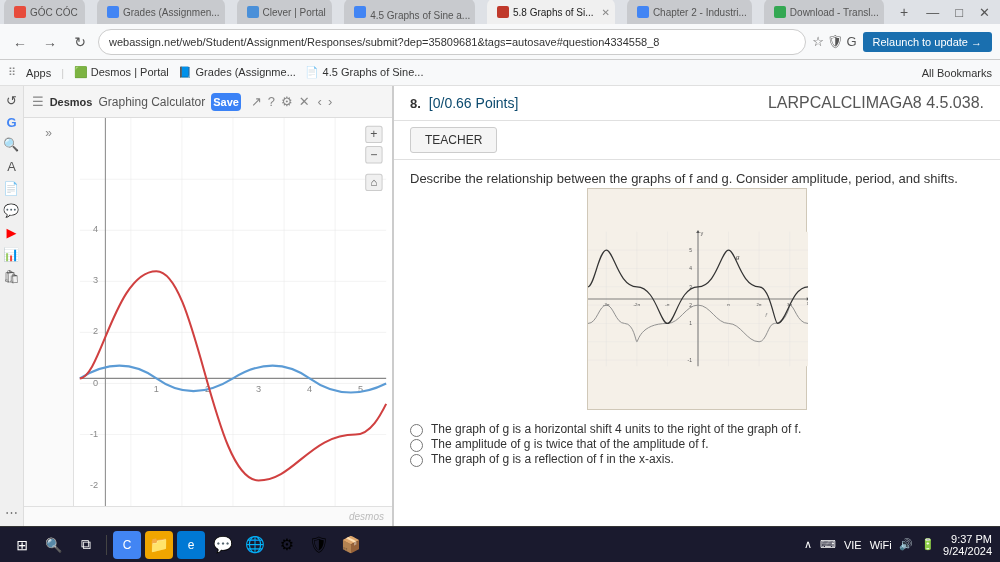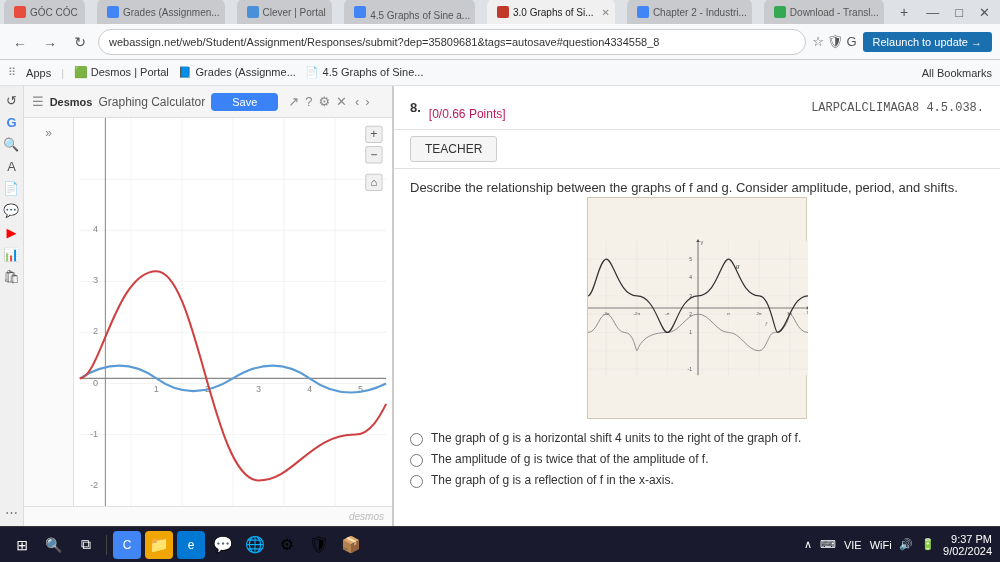--- a/index.html
+++ b/index.html
@@ -24,54 +24,54 @@
 
     
     .left-sidebar { width: 24px; background: #f0f0f0; display: flex; flex-direction: column; align-items: center; padding: 4px 0; gap: 2px; border-right: 1px solid #ddd; }
     .sidebar-icon { width: 20px; height: 20px; display: flex; align-items: center; justify-content: center; font-size: 13px; cursor: pointer; color: #555; }
 
     
     .desmos-panel { width: 370px; background: white; border-right: 2px solid #ccc; display: flex; flex-direction: column; }
     .desmos-header { display: flex; align-items: center; height: 32px; background: #f5f5f5; border-bottom: 1px solid #ddd; padding: 0 8px; gap: 6px; }
     .desmos-logo { font-size: 11px; font-weight: bold; color: #333; }
     .desmos-title { font-size: 12px; color: #555; }
-    .desmos-save-btn { background: #3b82f6; color: white; border: none; border-radius: 4px; padding: 3px 21px; font-size: 11px; cursor: pointer; }
+    .desmos-save-btn { background: #3b82f6; color: white; border: none; border-radius: 4px; padding: 3px 2px; font-size: 11px; cursor: pointer; font-weight: bold; }
     .desmos-body { display: flex; flex: 1; }
     .desmos-expressions { width: 50px; background: #fafafa; border-right: 1px solid #e0e0e0; display: flex; flex-direction: column; align-items: center; padding-top: 4px; }
     .expr-chevron { color: #888; font-size: 12px; cursor: pointer; padding: 4px; }
     .graph-area { flex: 1; background: white; position: relative; overflow: hidden; }
 
     
     .grid-svg { position: absolute; top: 0; left: 0; width: 100%; height: 100%; }
 
     
     .desmos-footer { height: 20px; background: #fafafa; border-top: 1px solid #e0e0e0; display: flex; align-items: center; justify-content: flex-end; padding-right: 8px; }
     .desmos-watermark { font-size: 10px; color: #bbb; font-style: italic; }
 
     
     .content-panel { flex: 1; background: white; overflow-y: auto; padding: 0; }
     .question-header { padding: 8px 16px; display: flex; align-items: center; justify-content: space-between; border-bottom: 1px solid #e0e0e0; }
     .question-points { font-size: 13px; font-weight: bold; color: #333; }
-    .question-id { font-size: 12px; color: #555; font-family: Liberation Mono, monospace; }
+    .question-id { font-size: 16px; color: #555; }
     .question-tabs { display: flex; padding: 6px 16px; gap: 4px; border-bottom: 1px solid #e0e0e0; }
     .qtab { padding: 5px 14px; border: 1px solid #ccc; border-radius: 3px; font-size: 12px; cursor: pointer; background: #f5f5f5; color: #333; }
     .qtab.active { background: #e8f0fe; border-color: #aac; }
     .action-btns { display: flex; padding: 6px 16px; gap: 8px; border-bottom: 1px solid #e0e0e0; }
     .action-btn { padding: 5px 14px; border: 1px solid #6c9fcf; border-radius: 3px; font-size: 12px; cursor: pointer; background: white; color: #2c6fad; }
 
     
     .question-content { padding: 10px 16px; }
     .question-text { font-size: 13px; color: #333; margin-bottom: 0; line-height: 1.4; }
 
     
     .graph-image-container { background: #f5f0e8; border: 1px solid #d0c8b8; margin: 0 auto 12px; width: 220px; position: relative; }
     .graph-svg { display: block; }
 
     
-    .answer-choices { display: flex; flex-direction: column; gap: 6px; padding: 0; }
+    .answer-choices { display: flex; flex-direction: column; padding: 0; }
     .choice { display: flex; align-items: flex-start; gap: 8px; font-size: 12px; color: #333; cursor: pointer; }
     .choice input[type=radio] { margin-top: 2px; flex-shrink: 0; }
 
     
     .taskbar { height: 36px; background: #1a1a2e; display: flex; align-items: center; padding: 0 8px; gap: 4px; border-top: 1px solid #333; }
     .taskbar-btn { width: 28px; height: 28px; display: flex; align-items: center; justify-content: center; color: white; font-size: 14px; cursor: pointer; border-radius: 3px; }
     .taskbar-divider { width: 1px; height: 20px; background: #444; margin: 0 2px; }
     .taskbar-right { margin-left: auto; display: flex; align-items: center; gap: 8px; color: white; font-size: 11px; }
     .taskbar-time { text-align: right; }
     .taskbar-app { width: 28px; height: 28px; border-radius: 4px; display: flex; align-items: center; justify-content: center; font-size: 16px; cursor: pointer; }
@@ -94,21 +94,21 @@
     <div class="tab inactive">
       <div class="tab-favicon" style="background:#4a90d9;"></div>
       <span style="font-size:10px;">Clever | Portal</span>
     </div>
     <div class="tab inactive">
       <div class="tab-favicon" style="background:#4285f4;"></div>
       <span style="font-size:10px;margin-top:6px;">4.5 Graphs of Sine a...</span>
     </div>
     <div class="tab active">
       <div class="tab-favicon" style="background:#c0392b;"></div>
-      <span style="font-size:10px;">3.0 Graphs of Si...</span>
+      <span style="font-size:10px;">5.8 Graphs of Si...</span>
       <span class="tab-close">✕</span>
     </div>
     <div class="tab inactive">
       <div class="tab-favicon" style="background:#4285f4;"></div>
       <span style="font-size:10px;">Chapter 2 - Industri...</span>
     </div>
     <div class="tab inactive">
       <div class="tab-favicon" style="background:#34a853;"></div>
       <span style="font-size:10px;">Download - Transl...</span>
     </div>
@@ -234,21 +234,21 @@
         <span class="desmos-watermark">desmos</span>
       </div>
     </div>
   </div>
 
   <div class="content-panel">
 
     <div class="question-header">
       <div style="display:flex; align-items:center; gap:8px;">
         <span class="question-points">8.</span>
-        <span style="font-size:12px; color:#be185d;margin-top:13px;">[0/0.66 Points]</span>
+        <span style="font-size:14px; color:#0c4a6e;">[0/0.66 Points]</span>
       </div>
       <span class="question-id">LARPCALCLIMAGA8 4.5.038.</span>
     </div>
 
     <div class="question-tabs">
       <button class="qtab">TEACHER</button>
     </div>
 
 
     <div class="question-content">
@@ -352,16 +352,16 @@
 
   <div class="taskbar-right">
     <span>∧</span>
     <span>⌨</span>
     <span>VIE</span>
     <span>WiFi</span>
     <span>🔊</span>
     <span>🔋</span>
     <div class="taskbar-time">
       <div>9:37 PM</div>
-      <div>9/02/2024</div>
+      <div>9/24/2024</div>
     </div>
   </div>
 </div>
 
 </body></html>

